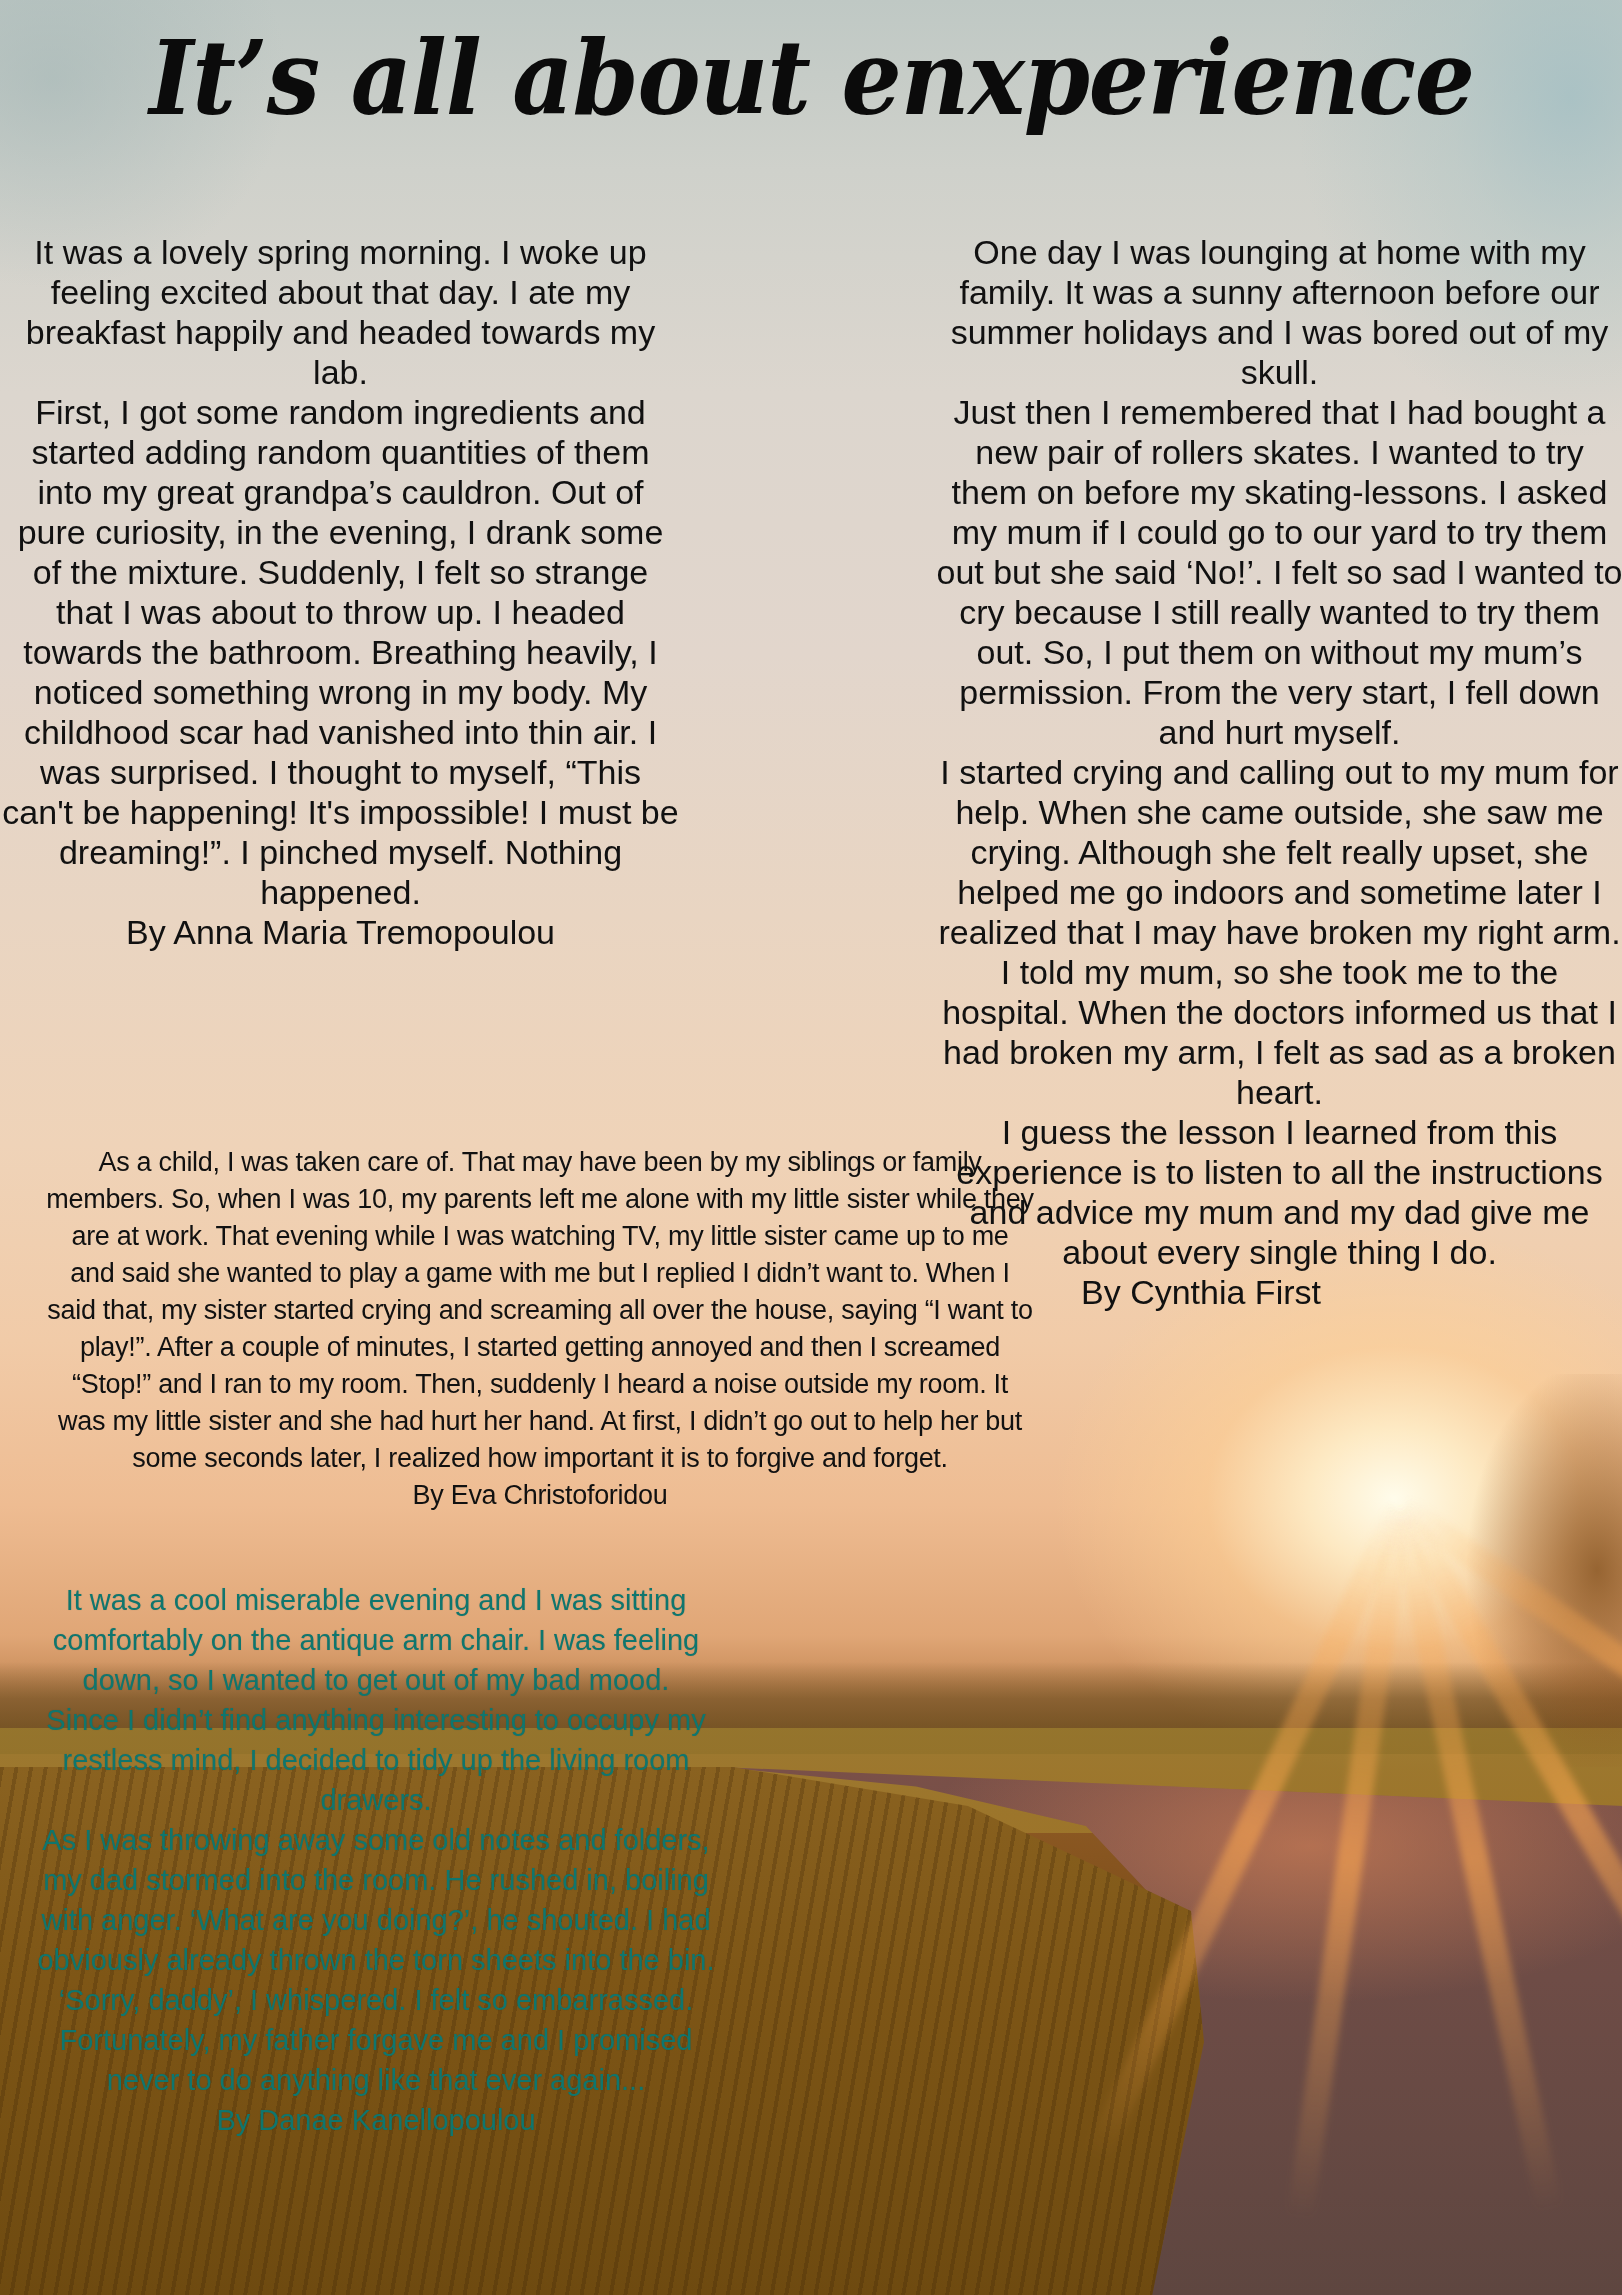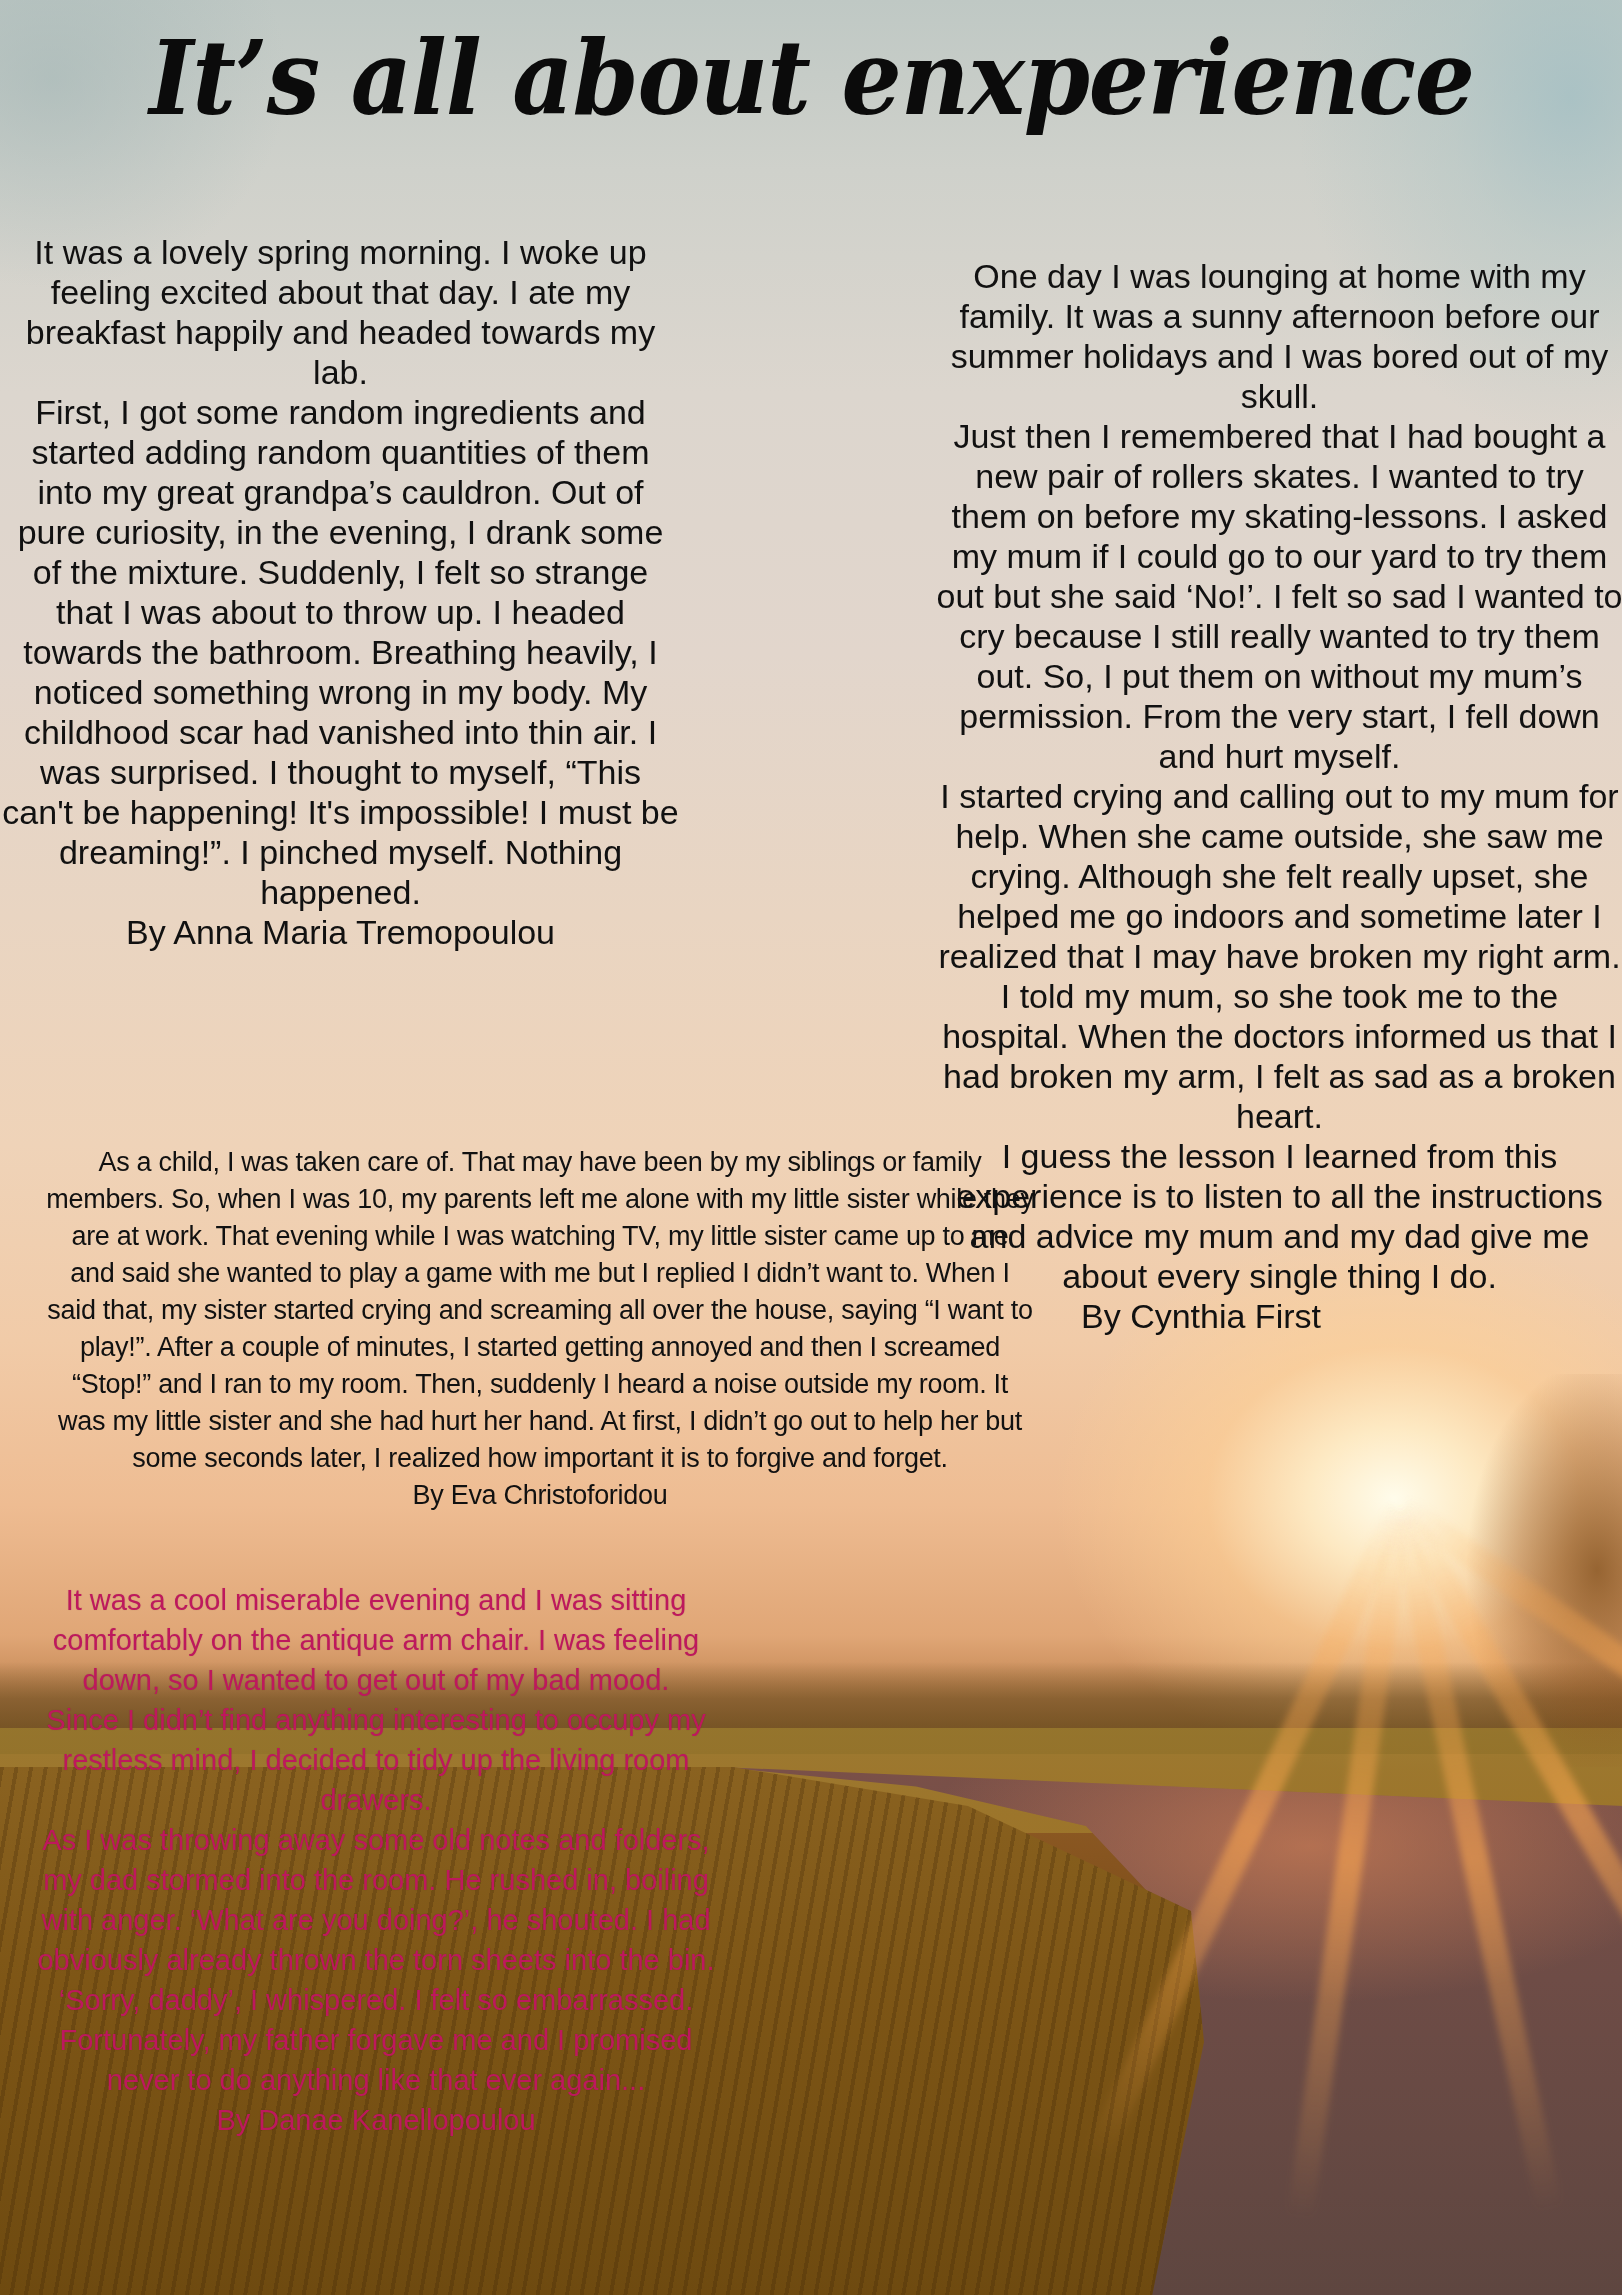--- a/index.html
+++ b/index.html
@@ -89,24 +89,24 @@
       text-align: center;
       font-family: "Liberation Sans", "DejaVu Sans", sans-serif;
       font-size: 34px;
       line-height: 40px;
       color: #111111;
       margin: 0;
     }
     .story p { margin: 0; }
     .story .author { margin: 0; }
     .story-1 { left: 0; top: 232px; width: 681px; }
-    .story-2 { left: 936px; top: 232px; width: 687px; margin-top: 24px; }
+    .story-2 { left: 936px; top: 232px; width: 687px; }
     .story-2 .last-line { padding-right: 157px; }
     .story-3 { left: 46px; top: 1144px; width: 988px; font-size: 27px; line-height: 37px; letter-spacing: -0.3px; }
-    .story-4 { left: 26px; top: 1580px; width: 700px; color: #be185d; font-size: 29px; line-height: 40px; }
+    .story-4 { left: 26px; top: 1580px; width: 700px; color: #0f766e; font-size: 29px; line-height: 40px; }
     .story-4 p { text-shadow: 0 0 1.3px rgba(0,0,0,0.15); }
   </style>
 </head>
 <body>
 
 <div class="bg"></div>
 <div class="sky-blue"></div>
 <div class="sky-blue-left"></div>
 <div class="treeline"></div>
 <div class="field-far"></div>

